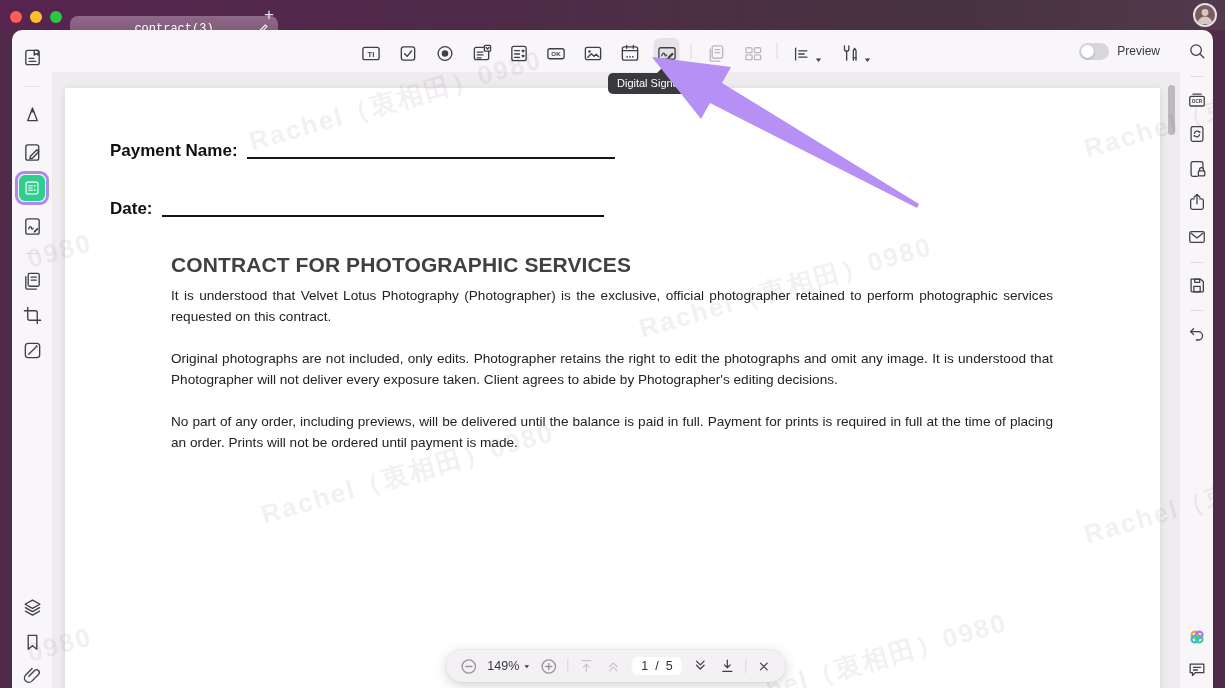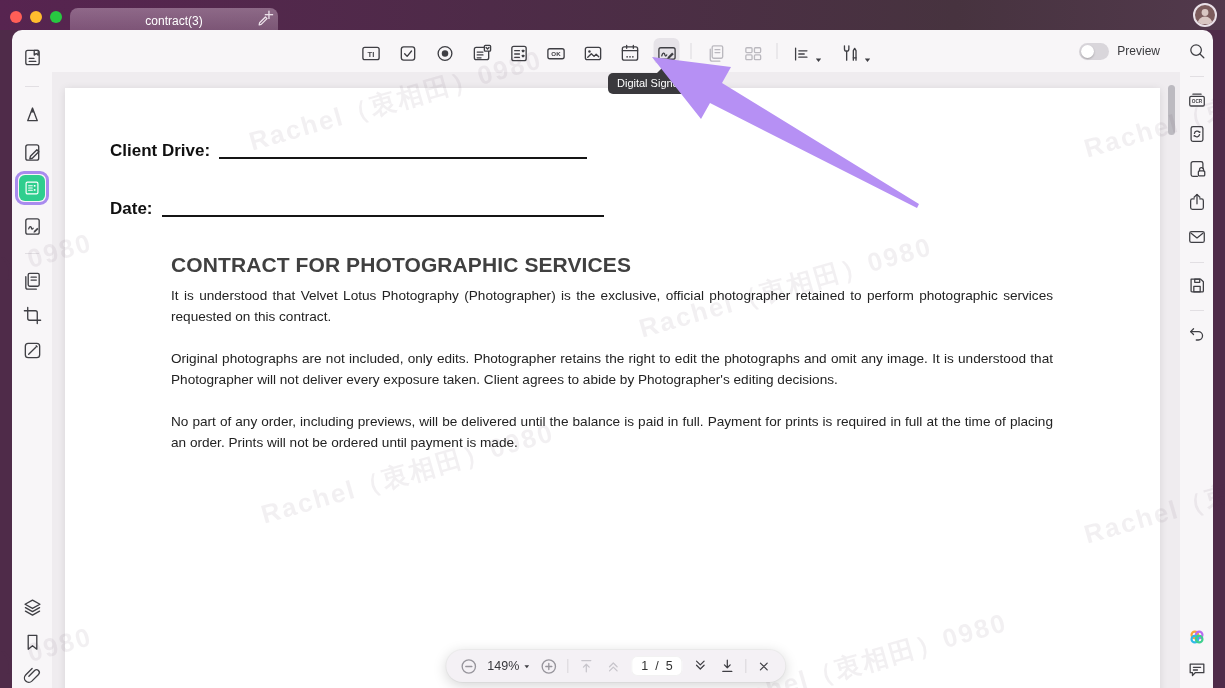--- a/index.html
+++ b/index.html
@@ -5,24 +5,24 @@
   * { margin:0; padding:0; box-sizing:border-box; }
   html,body { width:1225px; height:688px; overflow:hidden; }
   body { position:relative; background:#4f2b49; font-family:"Liberation Sans",sans-serif; }
 
   
   .titlebar { position:absolute; top:0; left:0; right:0; height:30px;
     background:linear-gradient(90deg,#572450 0%,#4e2b48 40%,#47333f 78%,#52394c 100%); }
   .lights { position:absolute; left:10px; top:11px; display:flex; gap:8px; }
   .light { width:12px; height:12px; border-radius:50%; }
   .light.red{ background:#ff5e57; } .light.yellow{ background:#ffbd2e; } .light.green{ background:#28c841; }
-  .tab { position:absolute; left:70px; top:8px; width:208px; height:26px;
+  .tab { position:absolute; left:70px; top:16px; width:208px; height:26px;
     background:linear-gradient(180deg,rgba(255,233,250,.34),rgba(255,233,250,.22));
     border-radius:8px 8px 0 0; display:flex; align-items:center; justify-content:center;
-    color:#fff; font-size:12px; }
+    color:#fff; font-size:12px;font-family:Liberation Mono, monospace; }
   .tab .rename { position:absolute; right:9px; top:7px; }
   .new-tab { position:absolute; left:257px; top:3px; width:24px; height:24px; display:flex;
     align-items:center; justify-content:center; color:#eadfe8; font-size:17px; }
   .avatar { position:absolute; right:8px; top:3px; width:24px; height:24px; border-radius:50%;
     background:#7c5c5c; border:2px solid #e9e1e8; overflow:hidden; }
 
   
   .window { position:absolute; left:12px; right:12px; top:30px; bottom:0;
     background:#f8f6f8; border-radius:10px 10px 0 0; overflow:hidden;
     display:grid; grid-template-columns:40px 1fr 33px; grid-template-rows:42px 1fr; }
@@ -398,21 +398,21 @@
         <path class="s" d="M3.5 4.5h15v9.5h-9.5l-3 3v-3H3.5z"></path>
           <path class="s" d="M7 8h8M7 11h4.5"></path>
         </svg>
     </div>
   </div>
 
   <div class="viewport">
     <div class="page">
       <div class="fields">
         <div class="frow">
-          <span class="label">Client Drive:</span>
+          <span class="label">Payment Name:</span>
           <span class="fline w1"></span>
         </div>
         <div class="frow">
           <span class="label">Date:</span>
           <span class="fline w2"></span>
         </div>
       </div>
       <div class="doc-title">CONTRACT FOR PHOTOGRAPHIC SERVICES</div>
       <p class="para">It is understood that Velvet Lotus Photography (Photographer) is the exclusive, official photographer retained to perform photographic services requested on this contract.</p>
       <p class="para">Original photographs are not included, only edits. Photographer retains the right to edit the photographs and omit any image. It is understood that Photographer will not deliver every exposure taken. Client agrees to abide by Photographer's editing decisions.</p>

